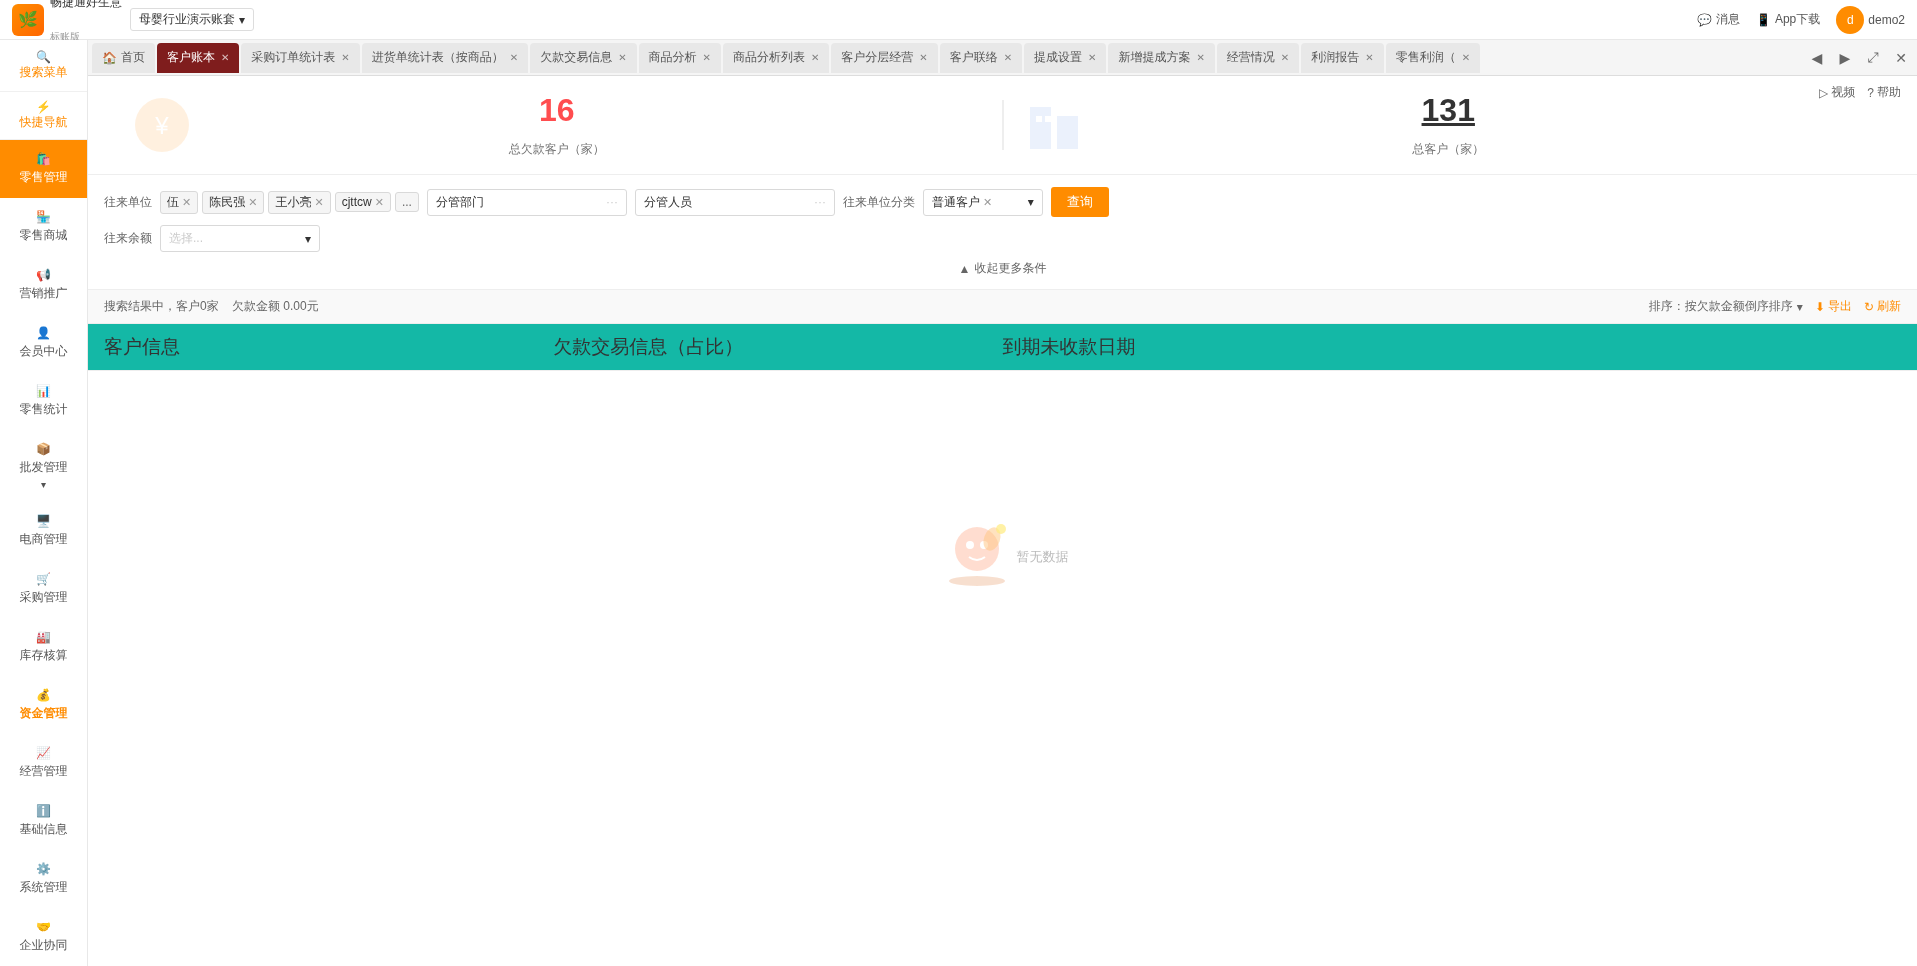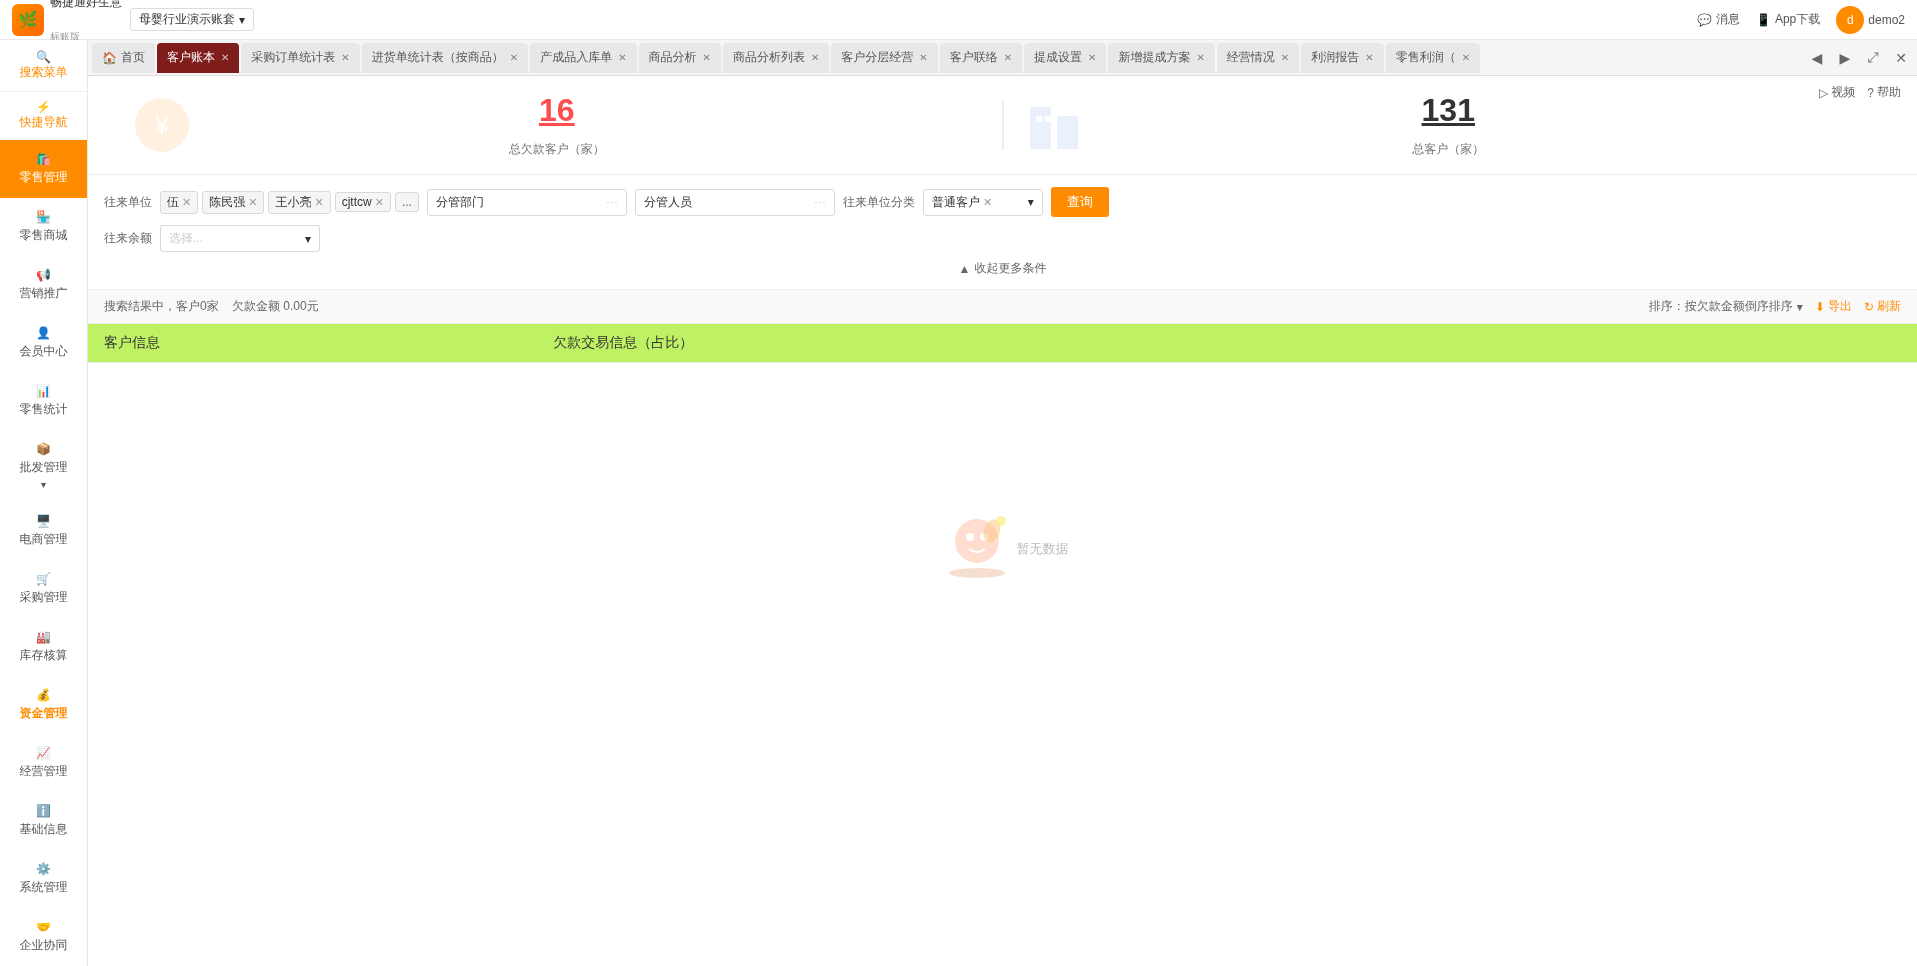--- a/index.html
+++ b/index.html
@@ -36,21 +36,21 @@
     .tab-ctrl-btn { width: 24px; height: 24px; display: flex; align-items: center; justify-content: center; cursor: pointer; font-size: 14px; color: #666; }
 
     
     .content-area { flex: 1; overflow: hidden; display: flex; flex-direction: column; }
 
     
     .stats-bar { background: #fff; padding: 16px 24px; display: flex; align-items: center; border-bottom: 1px solid #eee; position: relative; min-height: 80px; }
     .stat-block { display: flex; flex-direction: column; align-items: center; flex: 1; position: relative; }
     .stat-divider { width: 1px; background: #eee; height: 50px; }
     .stat-value { font-size: 32px; font-weight: bold; }
-    .stat-value.red { color: #ff4d4f; text-decoration: underline; }
+    .stat-value.red { color: #ff4d4f; }
     .stat-value.black { color: #333; text-decoration: underline; }
     .stat-label { font-size: 12px; color: #737373; margin-top: 12px; }
     .stats-top-right { position: absolute; right: 16px; top: 8px; display: flex; gap: 12px; }
     .stats-link { font-size: 12px; color: #666; cursor: pointer; display: flex; align-items: center; gap: 3px; }
 
     
     .filter-area { background: #fff; padding: 12px 16px; border-bottom: 1px solid #eee; }
     .filter-row { display: flex; align-items: center; gap: 8px; flex-wrap: nowrap; }
     .filter-label { font-size: 12px; color: #666; white-space: nowrap; }
     .filter-tags { display: flex; align-items: center; gap: 4px; flex-wrap: wrap; }
@@ -64,21 +64,21 @@
     .collapse-btn { display: flex; align-items: center; justify-content: center; gap: 4px; font-size: 12px; color: #666; cursor: pointer; margin-top: 8px; }
 
     
     .results-bar { background: #f9f9f9; padding: 8px 16px; display: flex; align-items: center; justify-content: space-between; border-bottom: 1px solid #eee; font-size: 12px; color: #666; }
     .results-actions { display: flex; align-items: center; gap: 12px; }
     .results-sort { display: flex; align-items: center; gap: 4px; cursor: pointer; }
     .results-btn { display: flex; align-items: center; gap: 3px; cursor: pointer; color: #ff8c00; }
 
     
     .table-area { flex: 1; overflow: auto; background: #fff; }
-    .table-header { display: grid; grid-template-columns: 2fr 2fr 2fr 2fr; padding: 10px 16px; border-bottom: 1px solid #eee; background: #bef264; font-size: 14px; color: #333; font-weight: 500; }
+    .table-header { display: grid; grid-template-columns: 2fr 2fr 2fr 2fr; padding: 10px 16px; border-bottom: 1px solid #eee; background: #14b8a6; font-size: 19px; color: #333; font-weight: 500; }
     .table-body { display: flex; flex-direction: column; align-items: center; justify-content: center; padding: 60px 0; }
     .empty-text { font-size: 13px; color: #bbb; }
   </style>
 </head>
 <body>
 
 <div class="top-bar">
   <div class="top-bar-left">
     <div class="logo-area">
       <div class="logo-icon">🌿</div>
@@ -192,21 +192,21 @@
       </div>
       <div class="tab-item">
         <span>采购订单统计表</span>
         <span class="tab-close">✕</span>
       </div>
       <div class="tab-item">
         <span>进货单统计表（按商品）</span>
         <span class="tab-close">✕</span>
       </div>
       <div class="tab-item">
-        <span>产成品入库单</span>
+        <span>欠款交易信息</span>
         <span class="tab-close">✕</span>
       </div>
       <div class="tab-item">
         <span>商品分析</span>
         <span class="tab-close">✕</span>
       </div>
       <div class="tab-item">
         <span>商品分析列表</span>
         <span class="tab-close">✕</span>
       </div>
@@ -364,20 +364,21 @@
             <span>↻</span>
             <span>刷新</span>
           </div>
         </div>
       </div>
 
       <div class="table-area">
         <div class="table-header">
           <div>客户信息</div>
           <div>欠款交易信息（占比）</div>
+          <div>到期未收款日期</div>
         </div>
         <div class="table-body">
           <div style="display:flex;flex-direction:row;align-items:center;padding-top:80px;">
             <svg width="80" height="80" viewBox="0 0 80 80" style="opacity:0.5;margin-bottom:12px;">
               <ellipse cx="40" cy="70" rx="28" ry="5" fill="#f0c0a0"></ellipse>
               <circle cx="40" cy="38" r="22" fill="#ffa07a" opacity="0.7"></circle>
               <circle cx="33" cy="34" r="4" fill="#fff"></circle>
               <circle cx="47" cy="34" r="4" fill="#fff"></circle>
               <path d="M32 46 Q40 52 48 46" stroke="#fff" stroke-width="2" fill="none"></path>
               <ellipse cx="55" cy="28" rx="8" ry="12" fill="#ff8c00" opacity="0.5" transform="rotate(20 55 28)"></ellipse>

